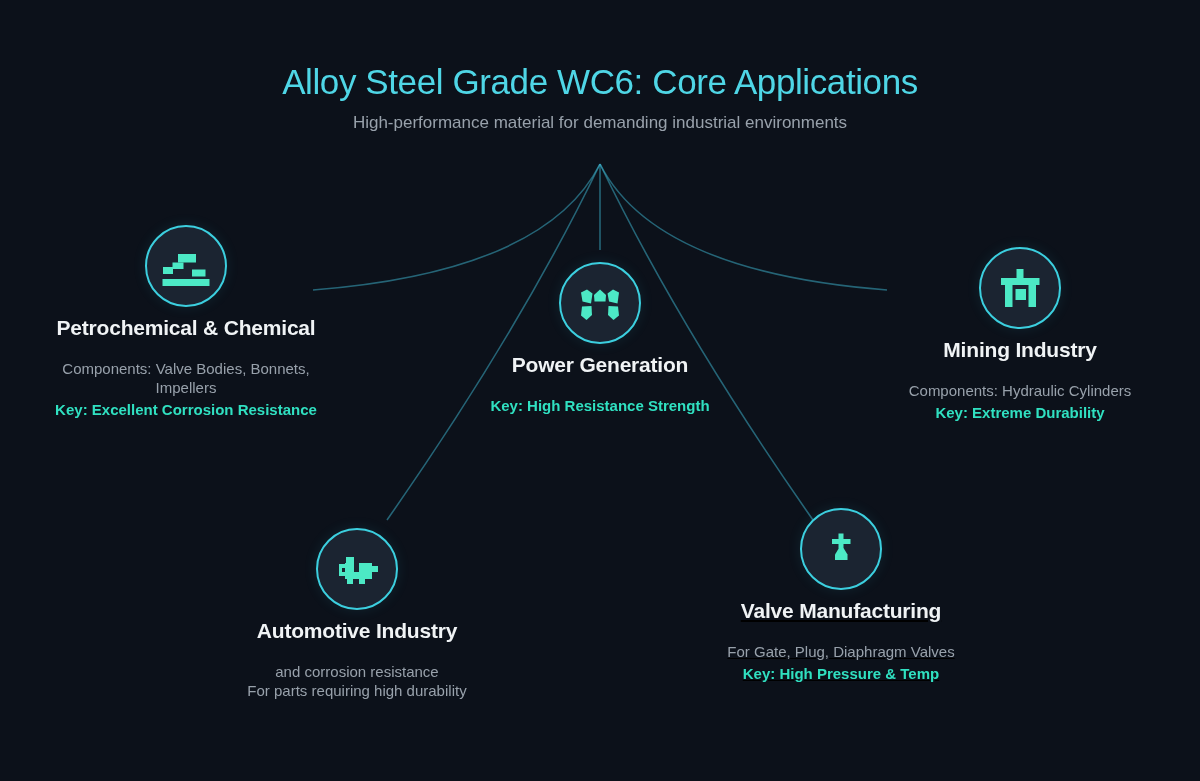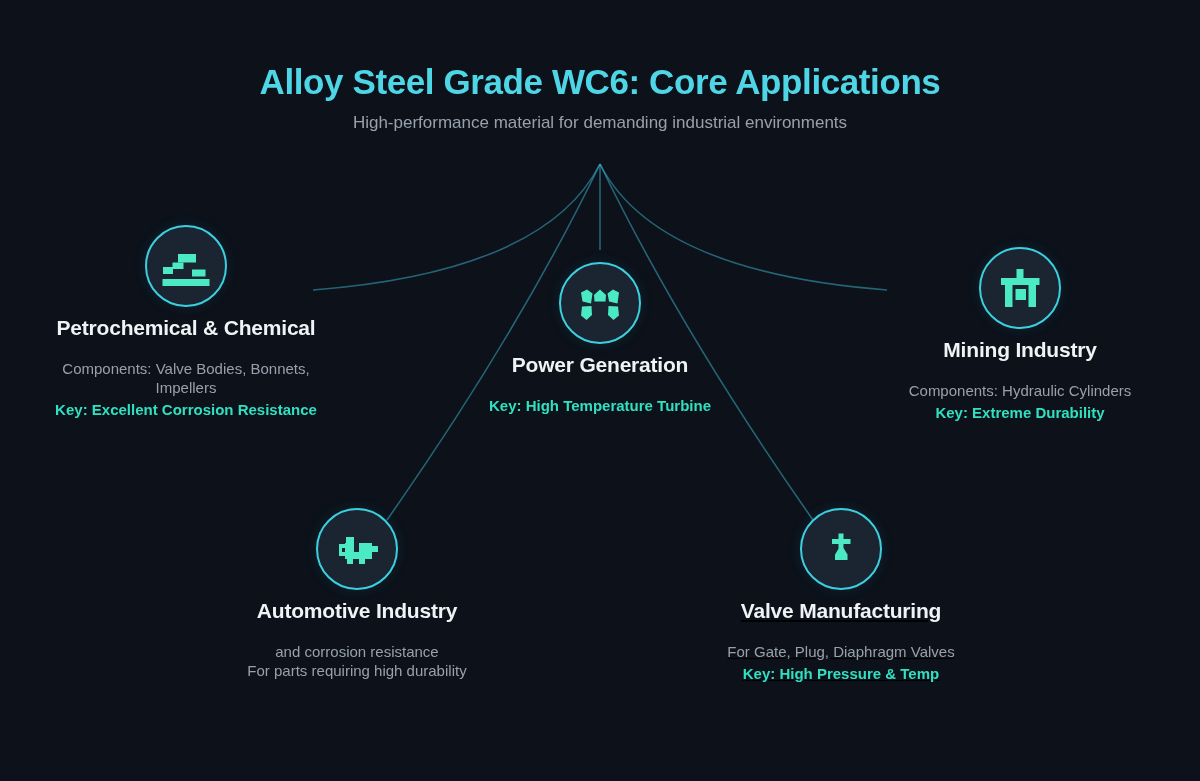--- a/index.html
+++ b/index.html
@@ -9,21 +9,21 @@
     background: var(--background, #0c111a);
     overflow:hidden;
     font-family:"Liberation Sans", sans-serif;
     -webkit-font-smoothing:antialiased;
   }
   .connectors { position:absolute; left:0; top:0; width:1200px; height:781px; z-index:0; }
   .connectors path { fill:none; stroke: var(--connector, #3aa9c2); stroke-opacity:0.55; stroke-width:1.6; }
 
   .header { position:absolute; top:62px; left:0; width:100%; text-align:center; z-index:2; }
   .title {
-    font-size:35px; font-weight:700; letter-spacing:-0.4px;
+    font-size:35px; font-weight:400; letter-spacing:-0.4px;
     color: var(--accent-cyan, #4fd6e6);
   }
   .subtitle { margin-top:11px; font-size:17px; color: var(--text-gray, #98a1ab); }
 
   .node { position:absolute; width:400px; text-align:center; z-index:1; }
   .circle {
     width:82px; height:82px; margin:0 auto;
     border-radius:50%;
     border:2px solid var(--circle-stroke, #3ccfdf);
     background: var(--circle-fill, #1b2431);
@@ -84,42 +84,42 @@
         <polygon class="mint" points="11,10.5 16.5,14.5 15,24.5 6.5,22.5 5,13.5"></polygon>
         <polygon class="mint" points="24,10.5 30,16 29.5,22.5 18.5,22.5 18,16"></polygon>
         <polygon class="mint" points="37,10.5 43,13.5 41.5,24.5 33,22.5 31.5,14.5"></polygon>
         <polygon class="mint" points="6,27.5 15.5,27 16,36 10.5,41 5,36.5"></polygon>
         <polygon class="mint" points="32.5,27 42,27.5 43,36.5 37.5,41 32,36"></polygon>
       </svg>
     </div>
     <div class="node-title">Power Generation</div>
     <div class="node-desc">
     </div>
-    <div class="node-key">Key: High Temperature Turbine</div>
+    <div class="node-key">Key: High Resistance Strength</div>
   </div>
 
   <div class="node" style="left:820px; top:247px;">
     <div class="circle">
       <svg class="icon" viewBox="0 0 48 48">
         <rect class="mint" x="20.5" y="5" width="7" height="10"></rect>
         <rect class="mint" x="5" y="14" width="38.5" height="7"></rect>
         <rect class="mint" x="9" y="21" width="7.5" height="22"></rect>
         <rect class="mint" x="32.5" y="21" width="7.5" height="22"></rect>
         <rect class="mint" x="19.5" y="25" width="10.5" height="11"></rect>
       </svg>
     </div>
     <div class="node-title">Mining Industry</div>
     <div class="node-desc">
       <div>Components: Hydraulic Cylinders</div>
       <div></div>
     </div>
     <div class="node-key">Key: Extreme Durability</div>
   </div>
 
-  <div class="node" style="left:157px; top:508px;text-align:center;">
+  <div class="node" style="left:157px; top:528px;text-align:center;">
     <div class="circle">
       <svg class="icon" viewBox="0 0 48 48">
         <rect class="mint" x="12" y="18" width="27" height="16"></rect>
         <rect class="mint" x="13" y="12" width="8" height="6"></rect>
         <path class="mint" d="M12,19 h-6 v12 h6 v-4 h-3 v-4 h3 z"></path>
         <rect class="mint" x="39" y="21" width="6" height="6"></rect>
         <rect class="mint" x="14" y="34" width="6" height="5"></rect>
         <rect class="mint" x="26" y="34" width="6" height="5"></rect>
         <rect class="cut" x="21" y="18" width="5" height="9"></rect>
       </svg>

